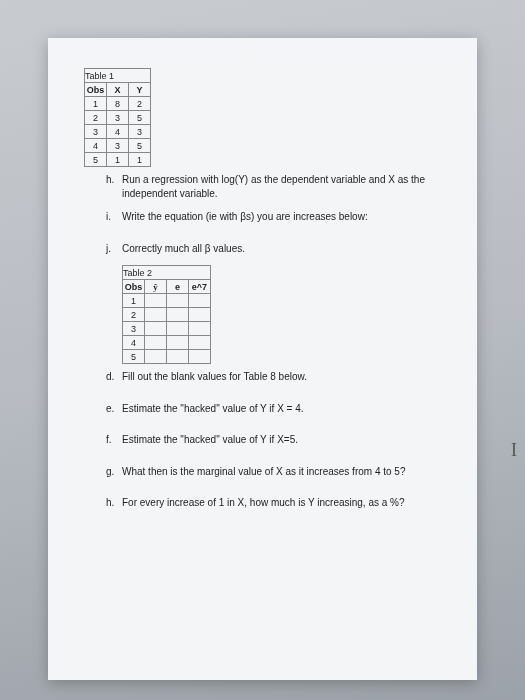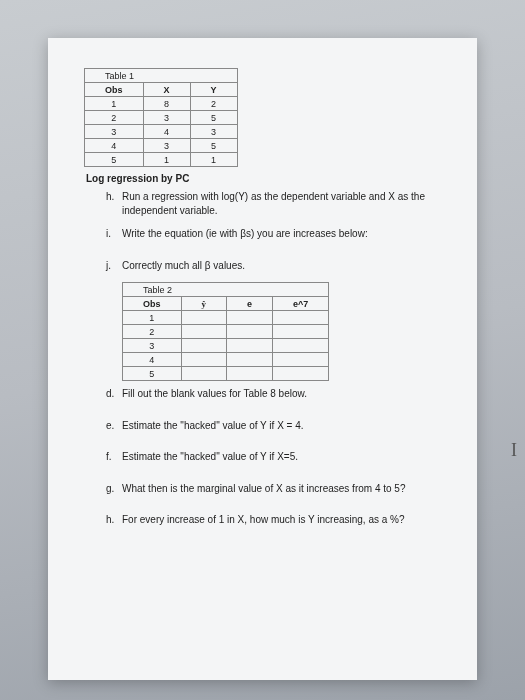--- a/index.html
+++ b/index.html
@@ -22,21 +22,21 @@
       background: #f4f5f6;
       box-shadow: 0 3px 14px rgba(0,0,0,0.25);
       padding: 30px 36px 20px 36px;
     }
     table.data {
       border-collapse: collapse;
       margin-bottom: 6px;
     }
     table.data th, table.data td {
       border: 1px solid #888;
-      padding: 1px 20px;
+      padding: 1px 0;
       min-width: 22px;
       height: 14px;
       font-size: 9px;
       text-align: center;
       font-weight: normal;
     }
     table.data .title-cell {
       text-align: left;
       font-weight: normal;
     }
@@ -107,21 +107,20 @@
           <td>5</td>
         </tr>
     <tr>
           <td>5</td>
           <td>1</td>
           <td>1</td>
         </tr>
   </tbody>
     </table>
 
-  <div class="section-label">Log regression by PC</div>
 
   <div class="item tight">
     <div class="letter">h.</div>
     <div class="text">Run a regression with log(Y) as the dependent variable and X as the independent variable.</div>
   </div>
 
   <div class="item">
     <div class="letter">i.</div>
     <div class="text">Write the equation (ie with βs) you are increases below:</div>
   </div>

